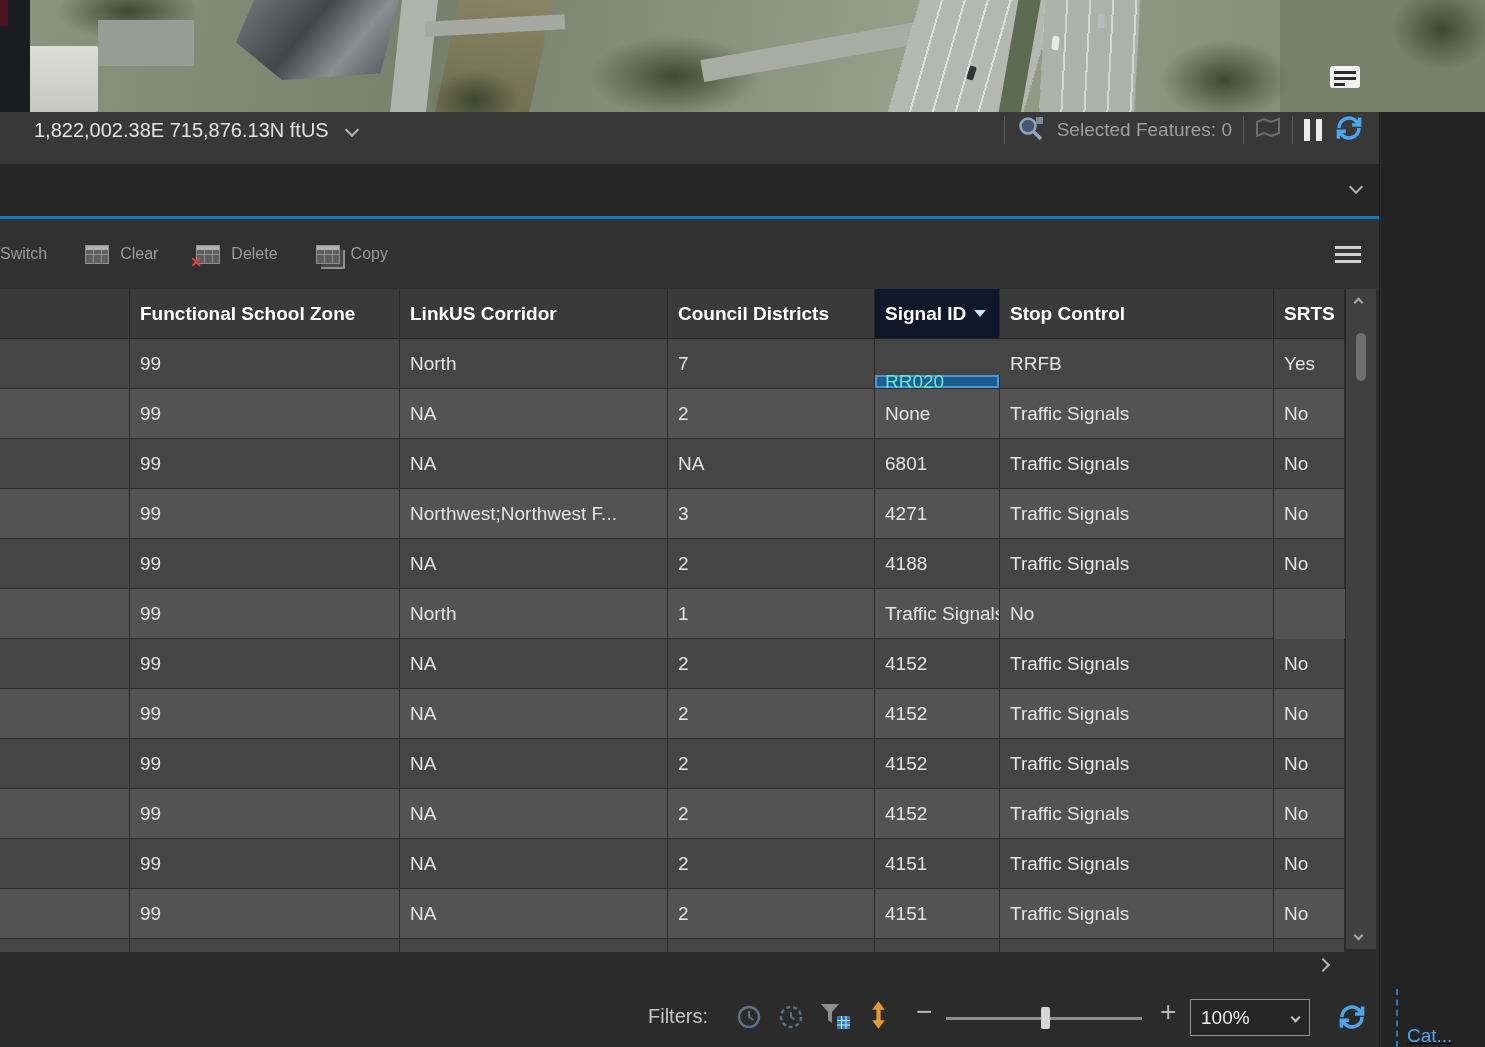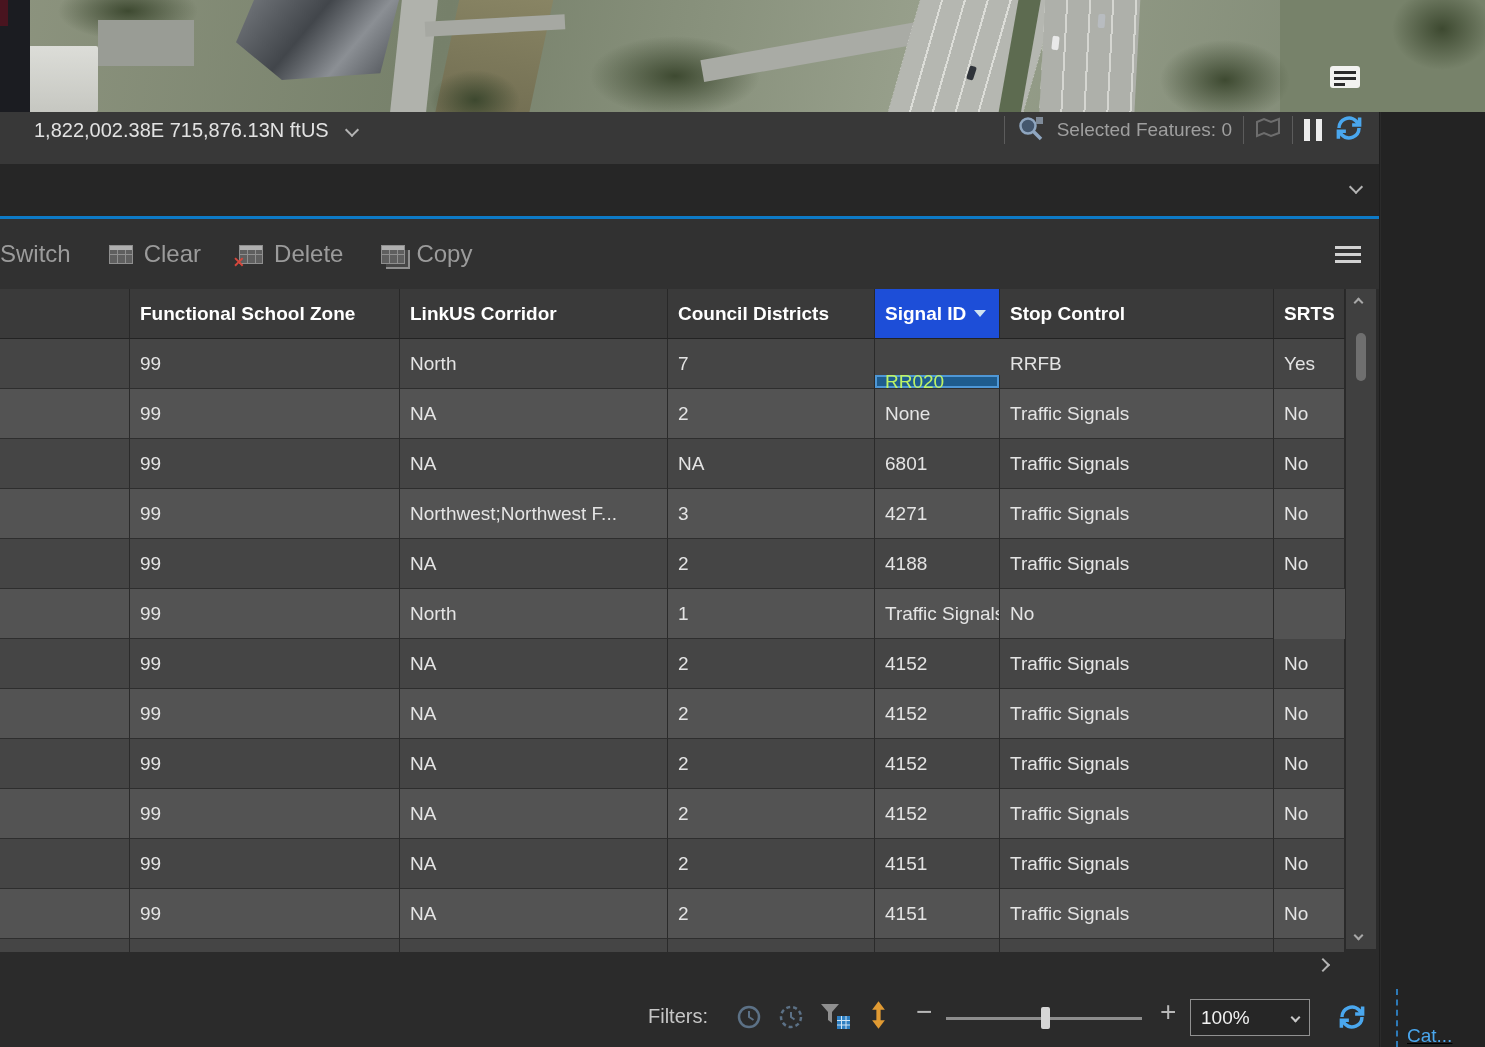--- a/index.html
+++ b/index.html
@@ -63,47 +63,47 @@
   .chev.right { transform:rotate(-45deg); }
   .chev.sm { width:7px; height:7px; }
 
   
   .collapse { position:absolute; top:52px; left:0; width:100%; height:52px; background:#262626; }
   .collapse .chev { position:absolute; right:18px; top:18px; }
   .accent { position:absolute; top:104px; left:0; width:100%; height:3px; background:#0d7ac6; }
 
   
   .toolbar { position:absolute; top:107px; left:0; width:100%; height:70px; background:#313131;
-             display:flex; align-items:center; gap:38px; color:#9b9b9b; font-size:24px; }
+             display:flex; align-items:center; gap:38px; color:#9b9b9b; font-size:16px; }
   .tool { display:flex; align-items:center; gap:11px; }
   .tbl-icon { width:24px; height:19px; border:1px solid #8f8f8f; position:relative; background-color:#5f5f5f;
               background-image:linear-gradient(180deg,#b0b0b0 0 4px, transparent 4px),
                                repeating-linear-gradient(180deg, transparent 0 8px, #8f8f8f 8px 9px),
                                repeating-linear-gradient(90deg, transparent 0 7px, #8f8f8f 7px 8px); }
   .tool-delete .tbl-icon::after { content:"✕"; position:absolute; left:-7px; bottom:-7px; color:#d6473c; font-size:14px; font-weight:bold; }
   .tool-copy .tbl-icon { box-shadow:4px 4px 0 -1px #474747, 5px 5px 0 0 #8f8f8f; }
   .hamburger { margin-left:auto; margin-right:18px; width:26px; height:17px;
                background:repeating-linear-gradient(180deg,#d2d2d2 0 3px, transparent 3px 7px); }
 
   
   .panel { --cols:130px 270px 268px 207px 125px 274px 71px; }
   .thead { position:absolute; top:177px; left:0; width:1345px; height:50px; display:grid;
            grid-template-columns:var(--cols); background:#3a3a3a; }
   .th { border-right:1px solid #282828; border-bottom:1px solid #232323; display:flex; align-items:center;
         padding:0 10px; color:#ffffff; font-weight:bold; font-size:19px; white-space:nowrap; overflow:hidden; }
-  .th.sorted { background:#1d4ed8; }
+  .th.sorted { background:#0f172a; }
   .sort-arrow { width:0; height:0; border-left:6px solid transparent; border-right:6px solid transparent;
                 border-top:7px solid #cfe3f2; margin-left:8px; flex:none; }
   .tbody { position:absolute; top:227px; left:0; width:1345px; }
   .trow { display:grid; grid-template-columns:var(--cols); height:50px; }
   .row-even { background:#454545; }
   .row-odd { background:#535353; }
   .cell { border-right:1px solid #2a2a2a; border-bottom:1px solid #2e2e2e; padding:0 10px;
           display:flex; align-items:center; color:#e4e4e4; font-size:19px; white-space:nowrap; overflow:hidden; }
-  .selected-cell { background:#1e5c8e; box-shadow:inset 0 0 0 2px #4e97d6; color:#bef264;margin-top:36px; }
+  .selected-cell { background:#1e5c8e; box-shadow:inset 0 0 0 2px #4e97d6; color:#5eead4;margin-top:36px; }
   .partial { position:absolute; top:827px; left:0; width:1345px; height:13px; overflow:hidden;
              display:grid; grid-template-columns:var(--cols); background:#454545; }
   .partial div { border-right:1px solid #2a2a2a; }
 
   
   .vscroll { position:absolute; left:1345px; top:177px; width:31px; height:660px; background:#404040; border-left:1px solid #2a2a2a; }
   .vscroll .chev { border-color:#a8a8a8; }
   .vs-up { position:absolute; left:9px; top:10px; }
   .vs-down { position:absolute; left:9px; bottom:10px; }
   .vs-thumb { position:absolute; left:10px; top:44px; width:10px; height:48px; background:#6f6f6f; border-radius:5px; }

